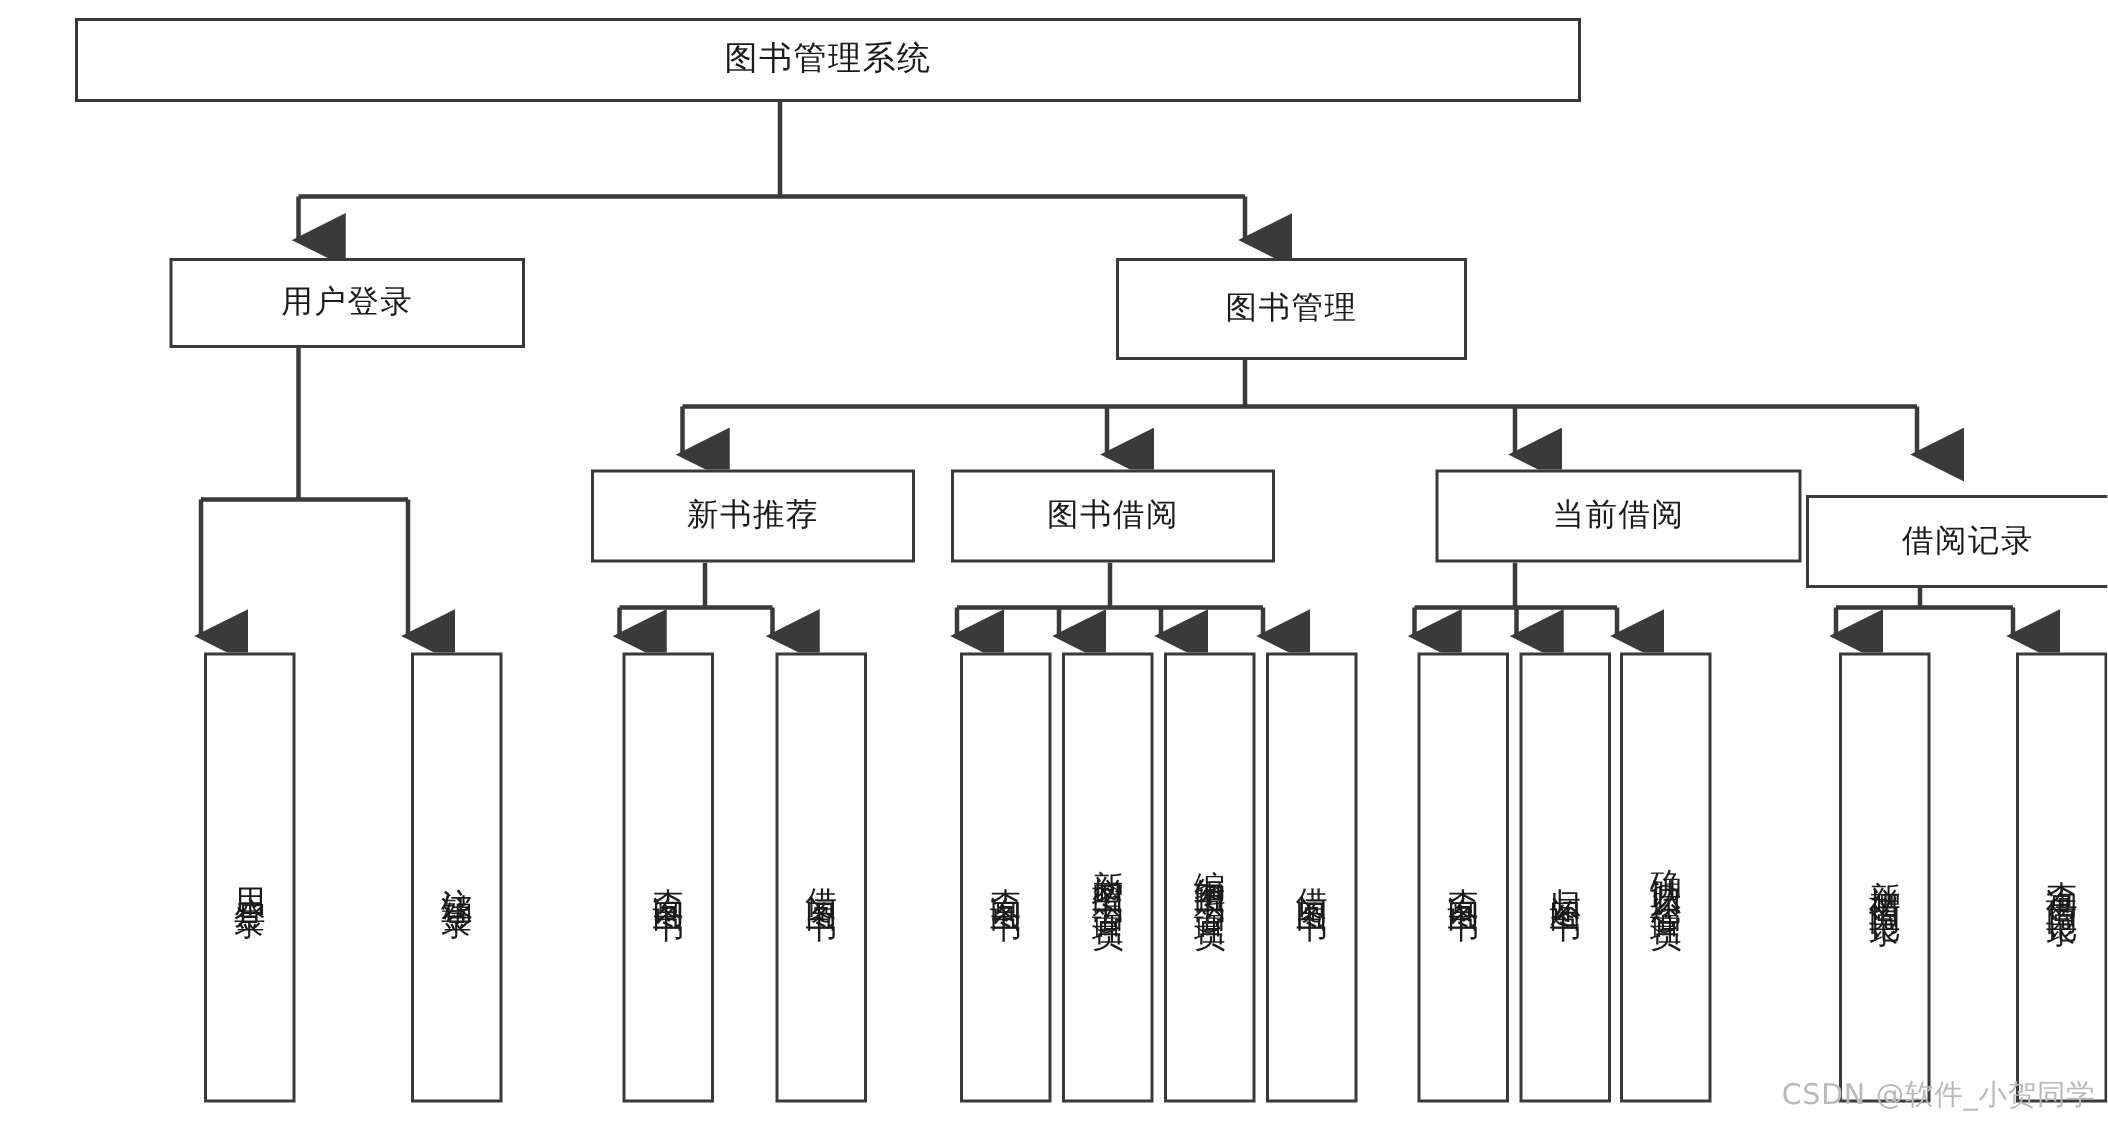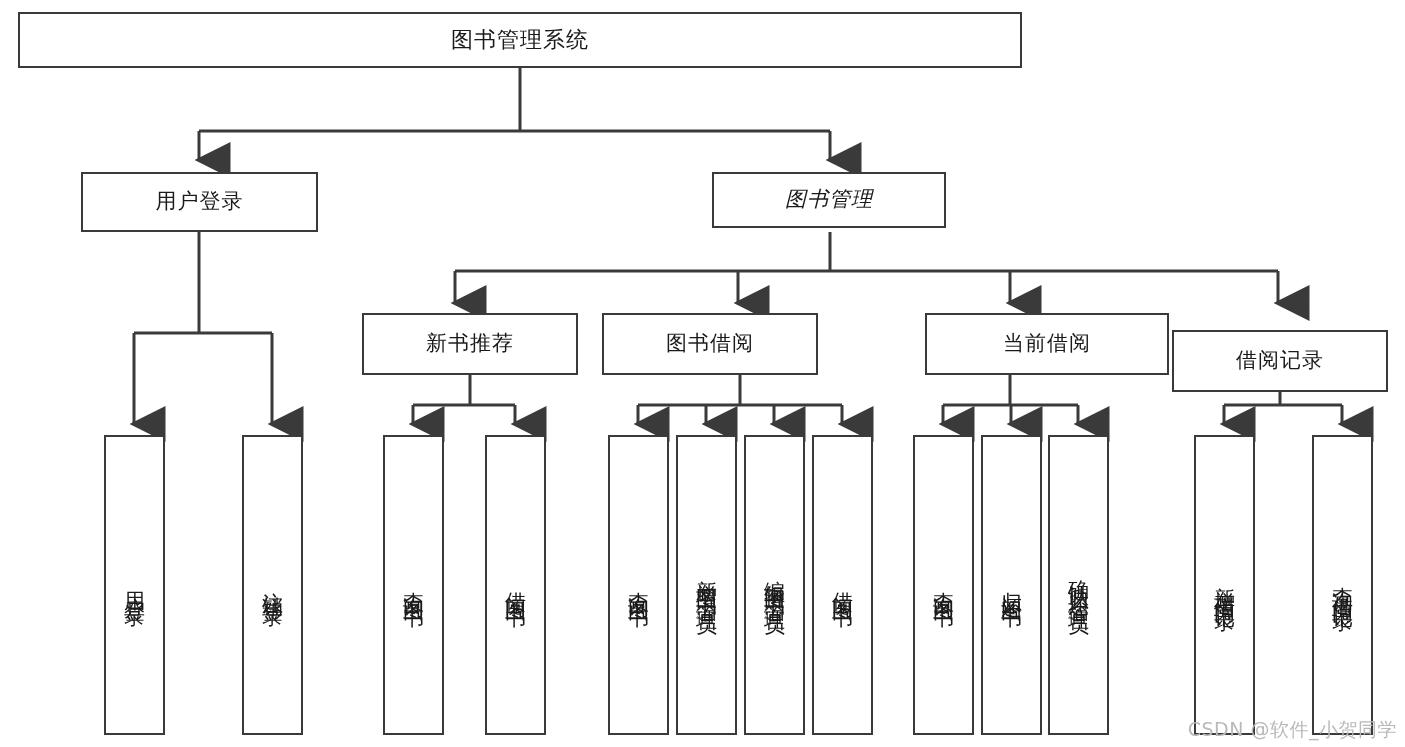--- a/index.html
+++ b/index.html
@@ -28,20 +28,21 @@
   }
   .node {
     position: absolute;
     box-sizing: border-box;
     border: 2px solid #3a3a3a;
     background: #ffffff;
     display: flex;
     align-items: center;
     justify-content: center;
     color: #1a1a1a;
+    margin-left: 32px;
   }
   .node-h {
     font-size: 21px;
     letter-spacing: 1px;
     line-height: 1.1;
   }
   .node-root {
     font-size: 22px;
   }
   .node-v {
@@ -123,21 +124,21 @@
     </g>
   </svg>
 
   <div class="node node-h node-root" style="left:18px; top:12px; width:1004px; height:56px;">
     <span>图书管理系统</span>
   </div>
 
   <div class="node node-h" style="left:81px; top:172px; width:237px; height:60px;">
     <span>用户登录</span>
   </div>
-  <div class="node node-h" style="left:712px; top:172px; width:234px; height:56px;font-style:italic;">
+  <div class="node node-h" style="left:712px; top:172px; width:234px; height:68px;">
     <span>图书管理</span>
   </div>
 
   <div class="node node-h" style="left:362px; top:313px; width:216px; height:62px;font-family:Liberation Serif, serif;">
     <span>新书推荐</span>
   </div>
   <div class="node node-h" style="left:602px; top:313px; width:216px; height:62px;">
     <span>图书借阅</span>
   </div>
   <div class="node node-h" style="left:925px; top:313px; width:244px; height:62px;">

